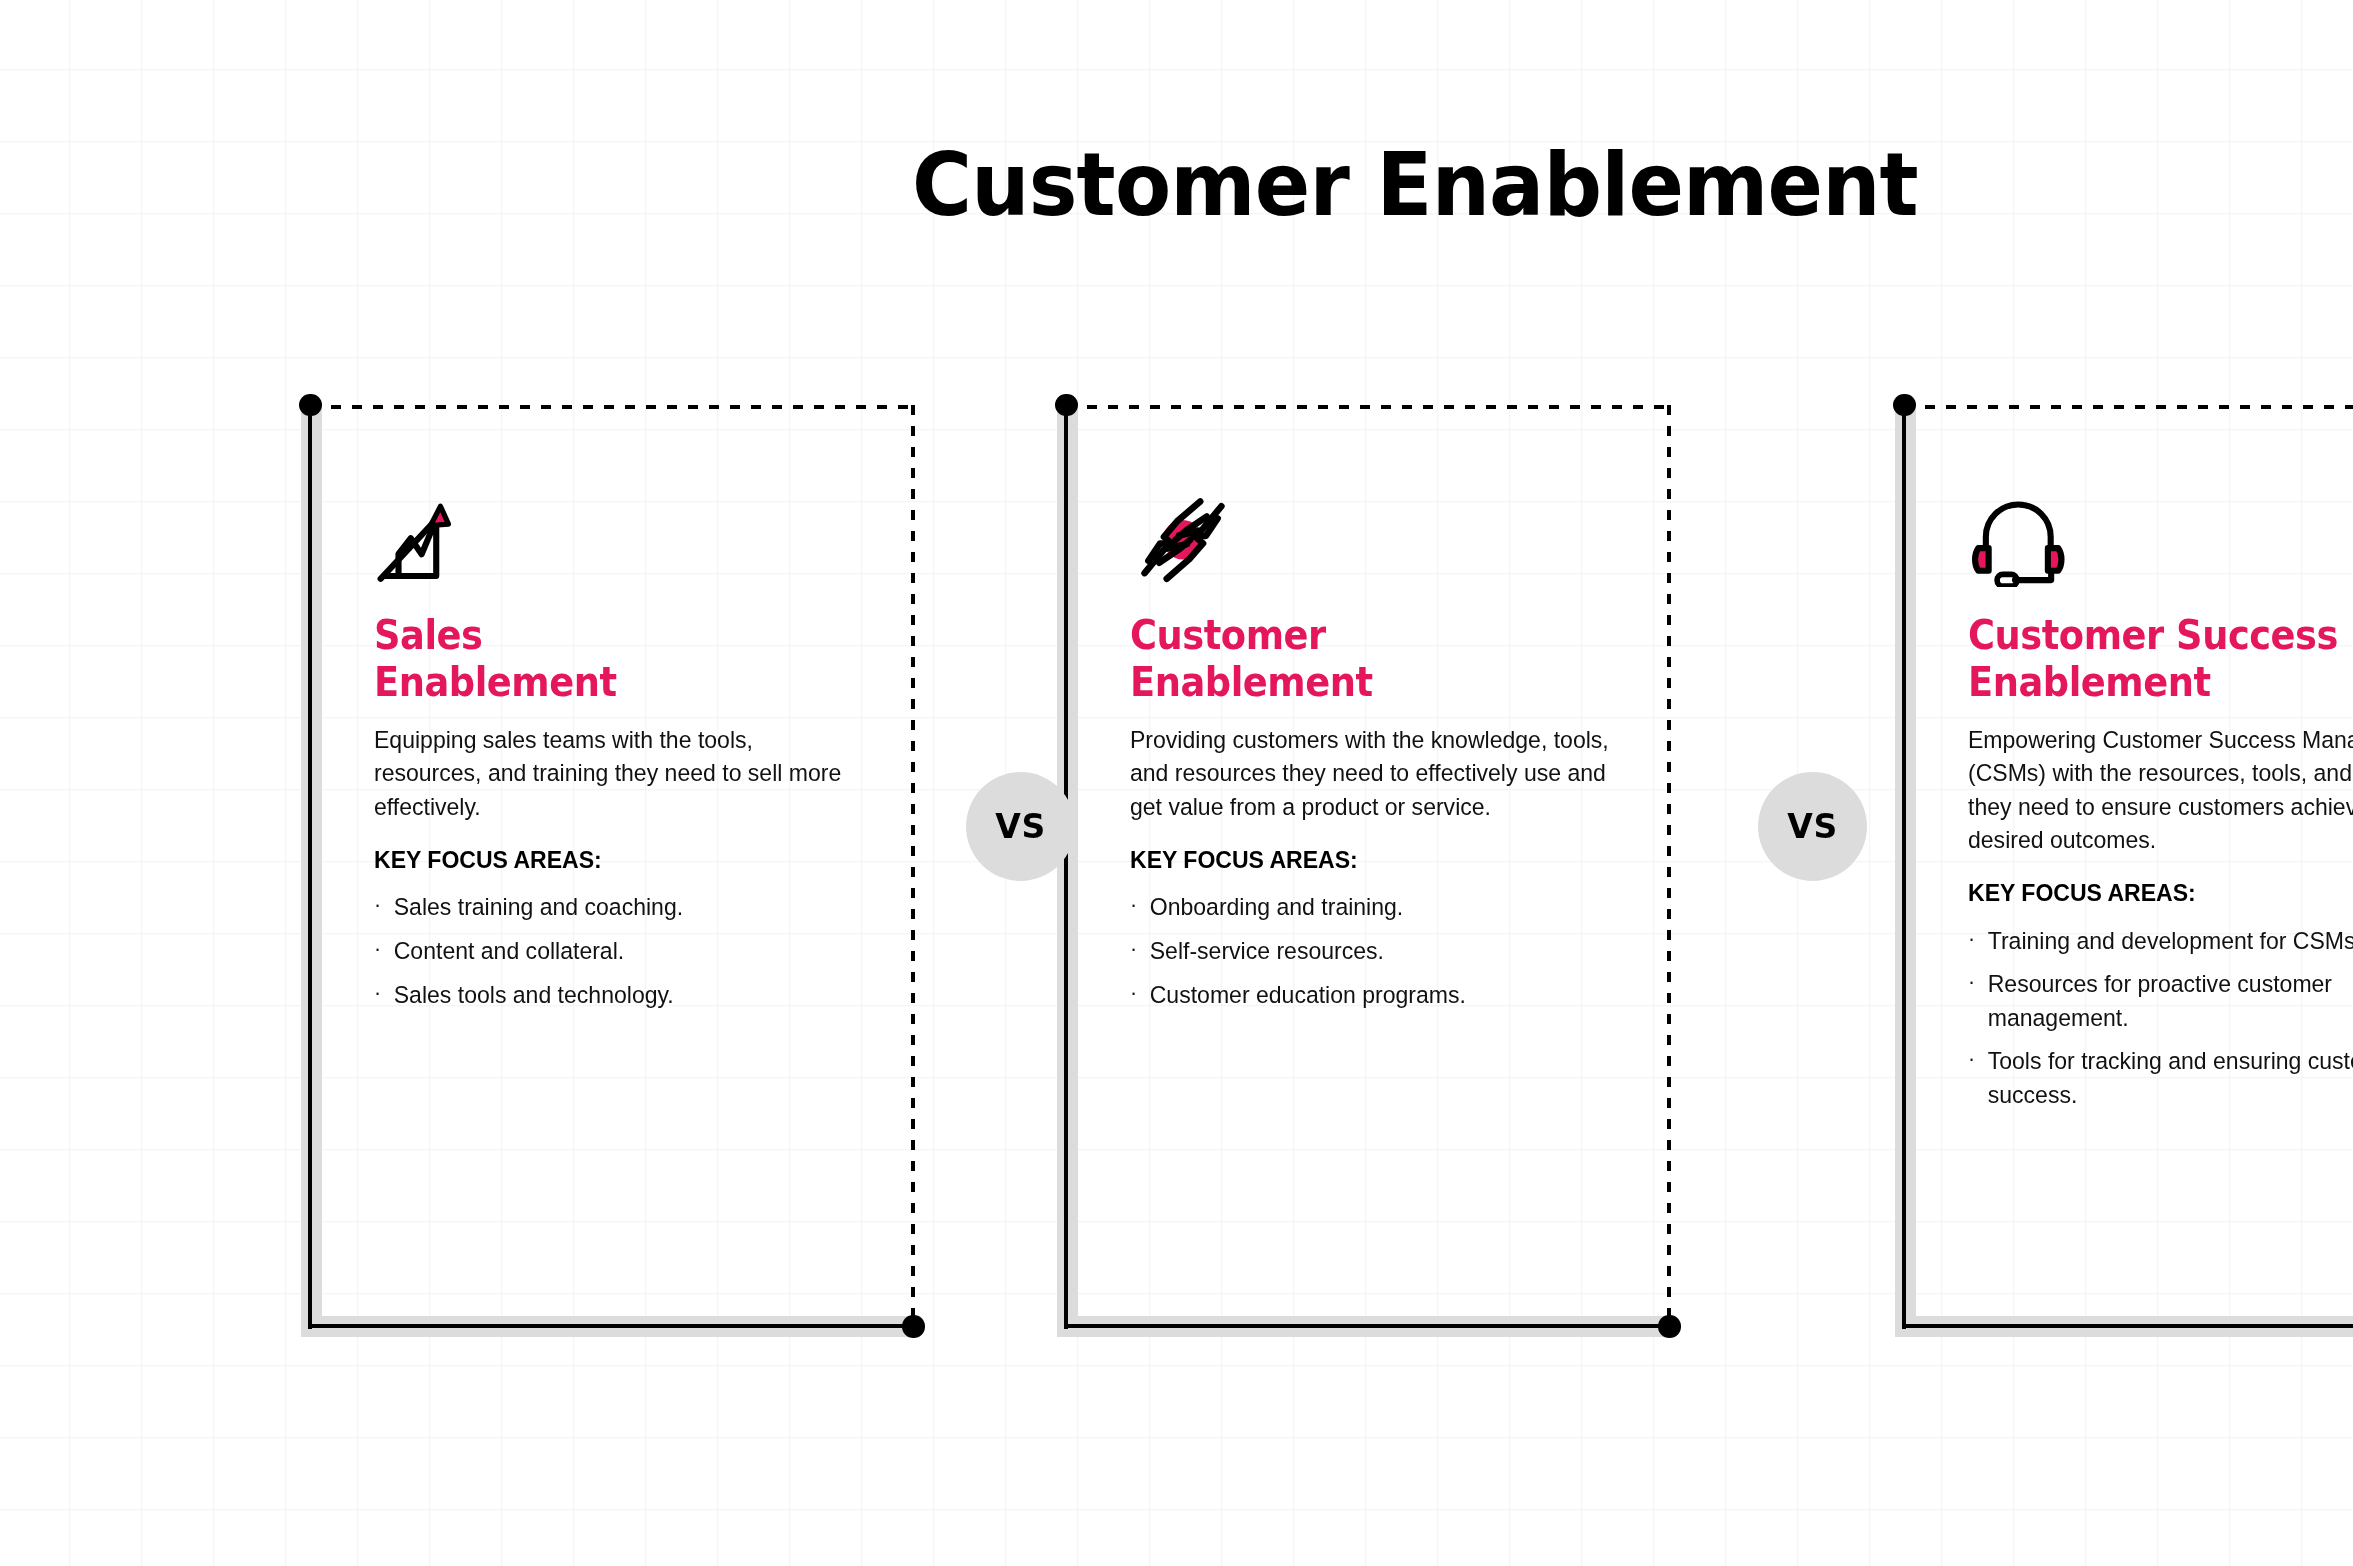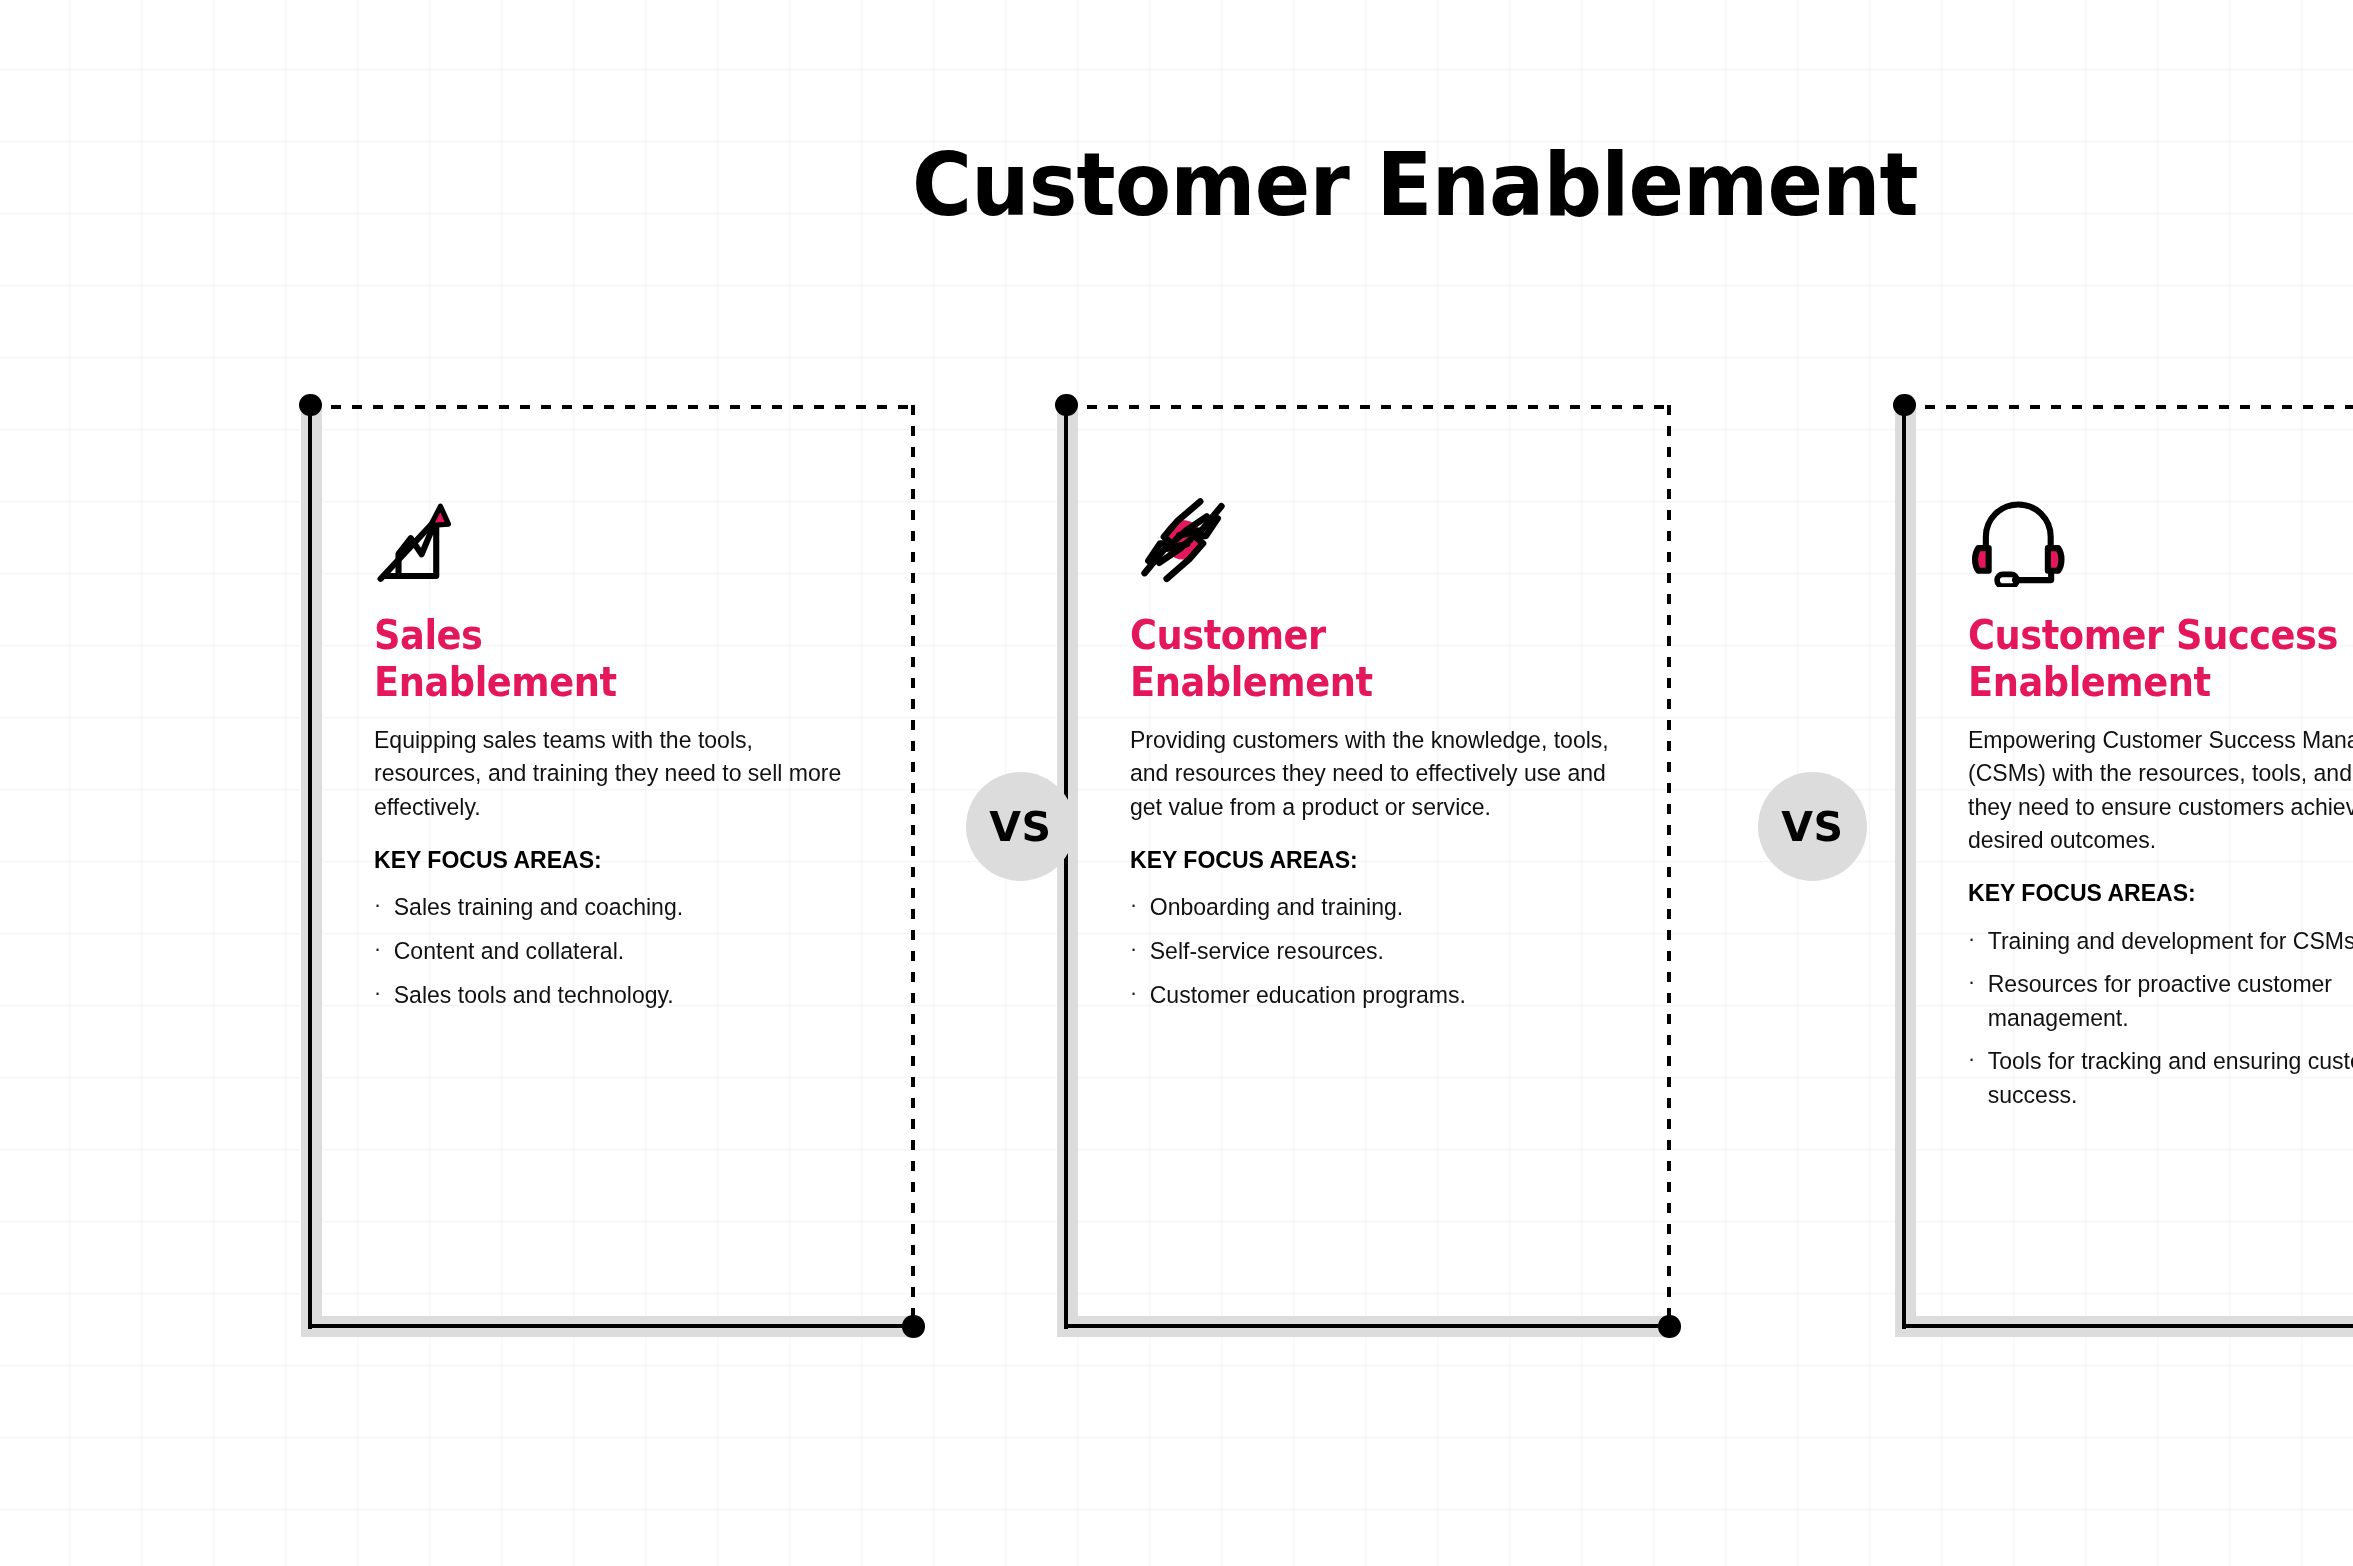--- a/index.html
+++ b/index.html
@@ -198,21 +198,21 @@
     position: absolute;
     width: 109px;
     height: 109px;
     border-radius: 50%;
     background: #dcdcdc;
     display: flex;
     align-items: center;
     justify-content: center;
     font-family: "DejaVu Sans", sans-serif;
     font-weight: bold;
-    font-size: 41px;
+    font-size: 33px;
     color: #000000;
     letter-spacing: 0.5px;
   }
   .vs-1 { left: 966px; top: 772px; }
   .vs-2 { left: 1758px; top: 772px; }
 </style>
 </head>
 <body>
 
 <div class="page-title">Customer Enablement</div>

